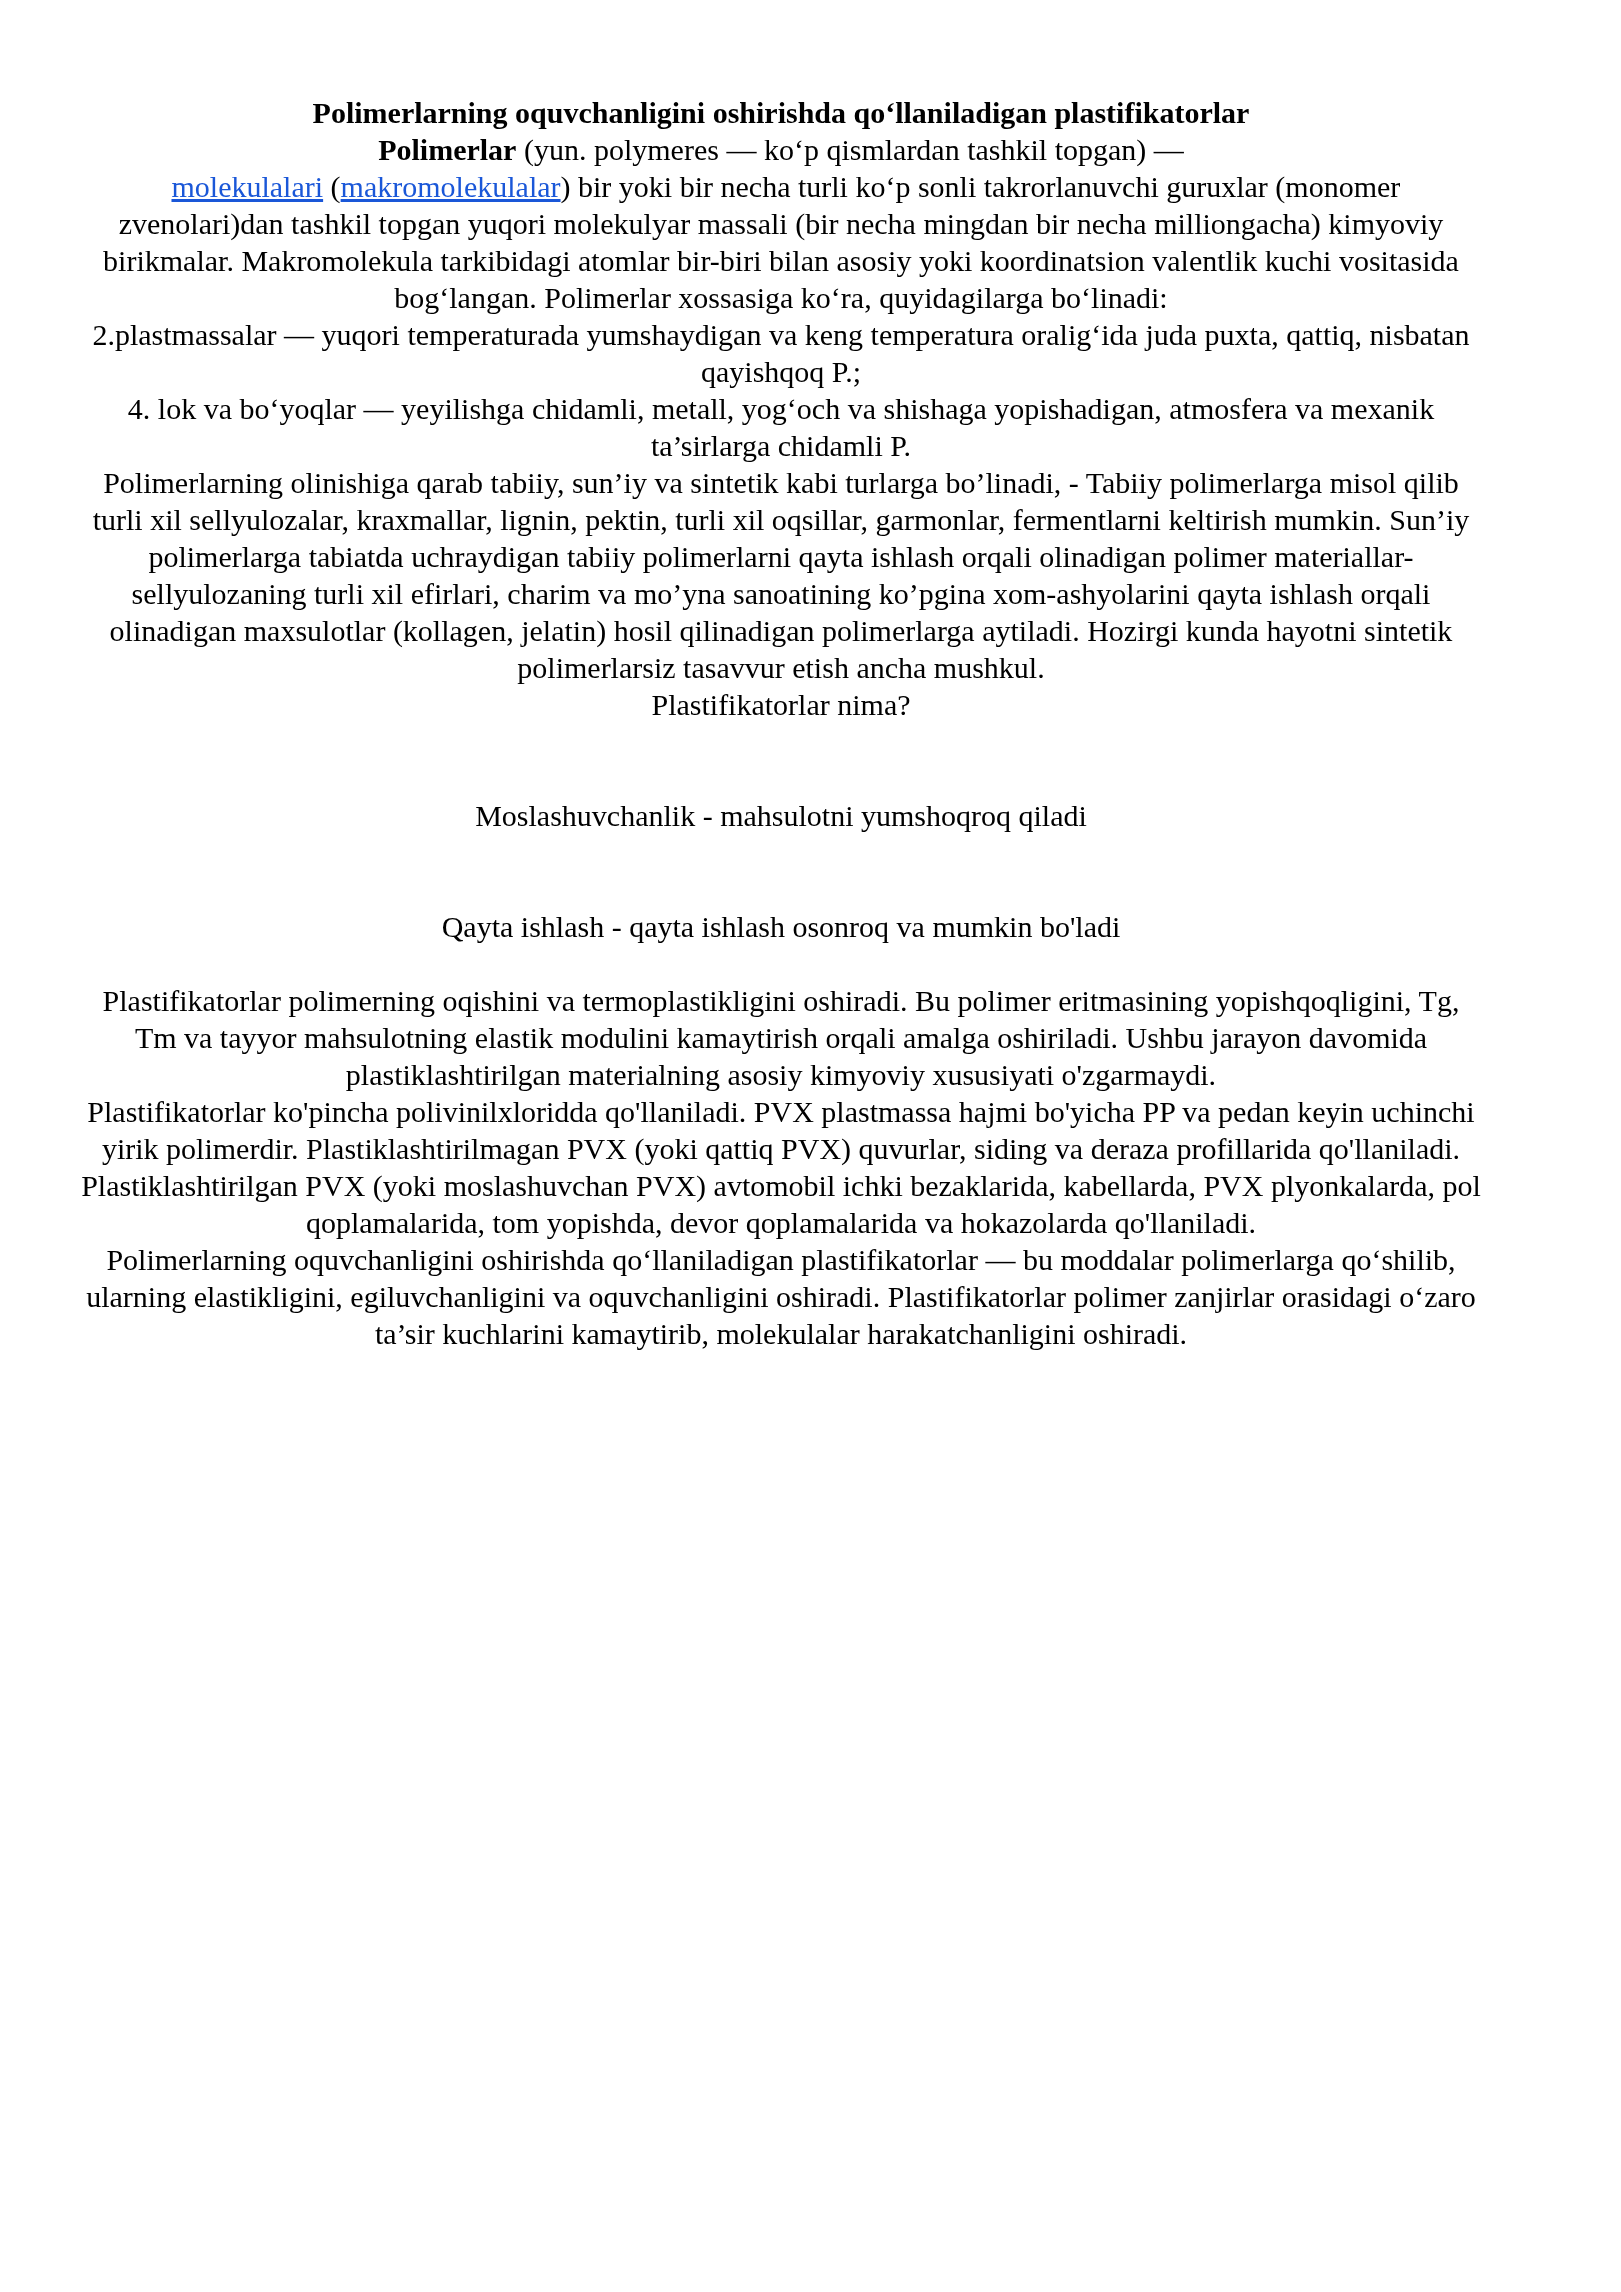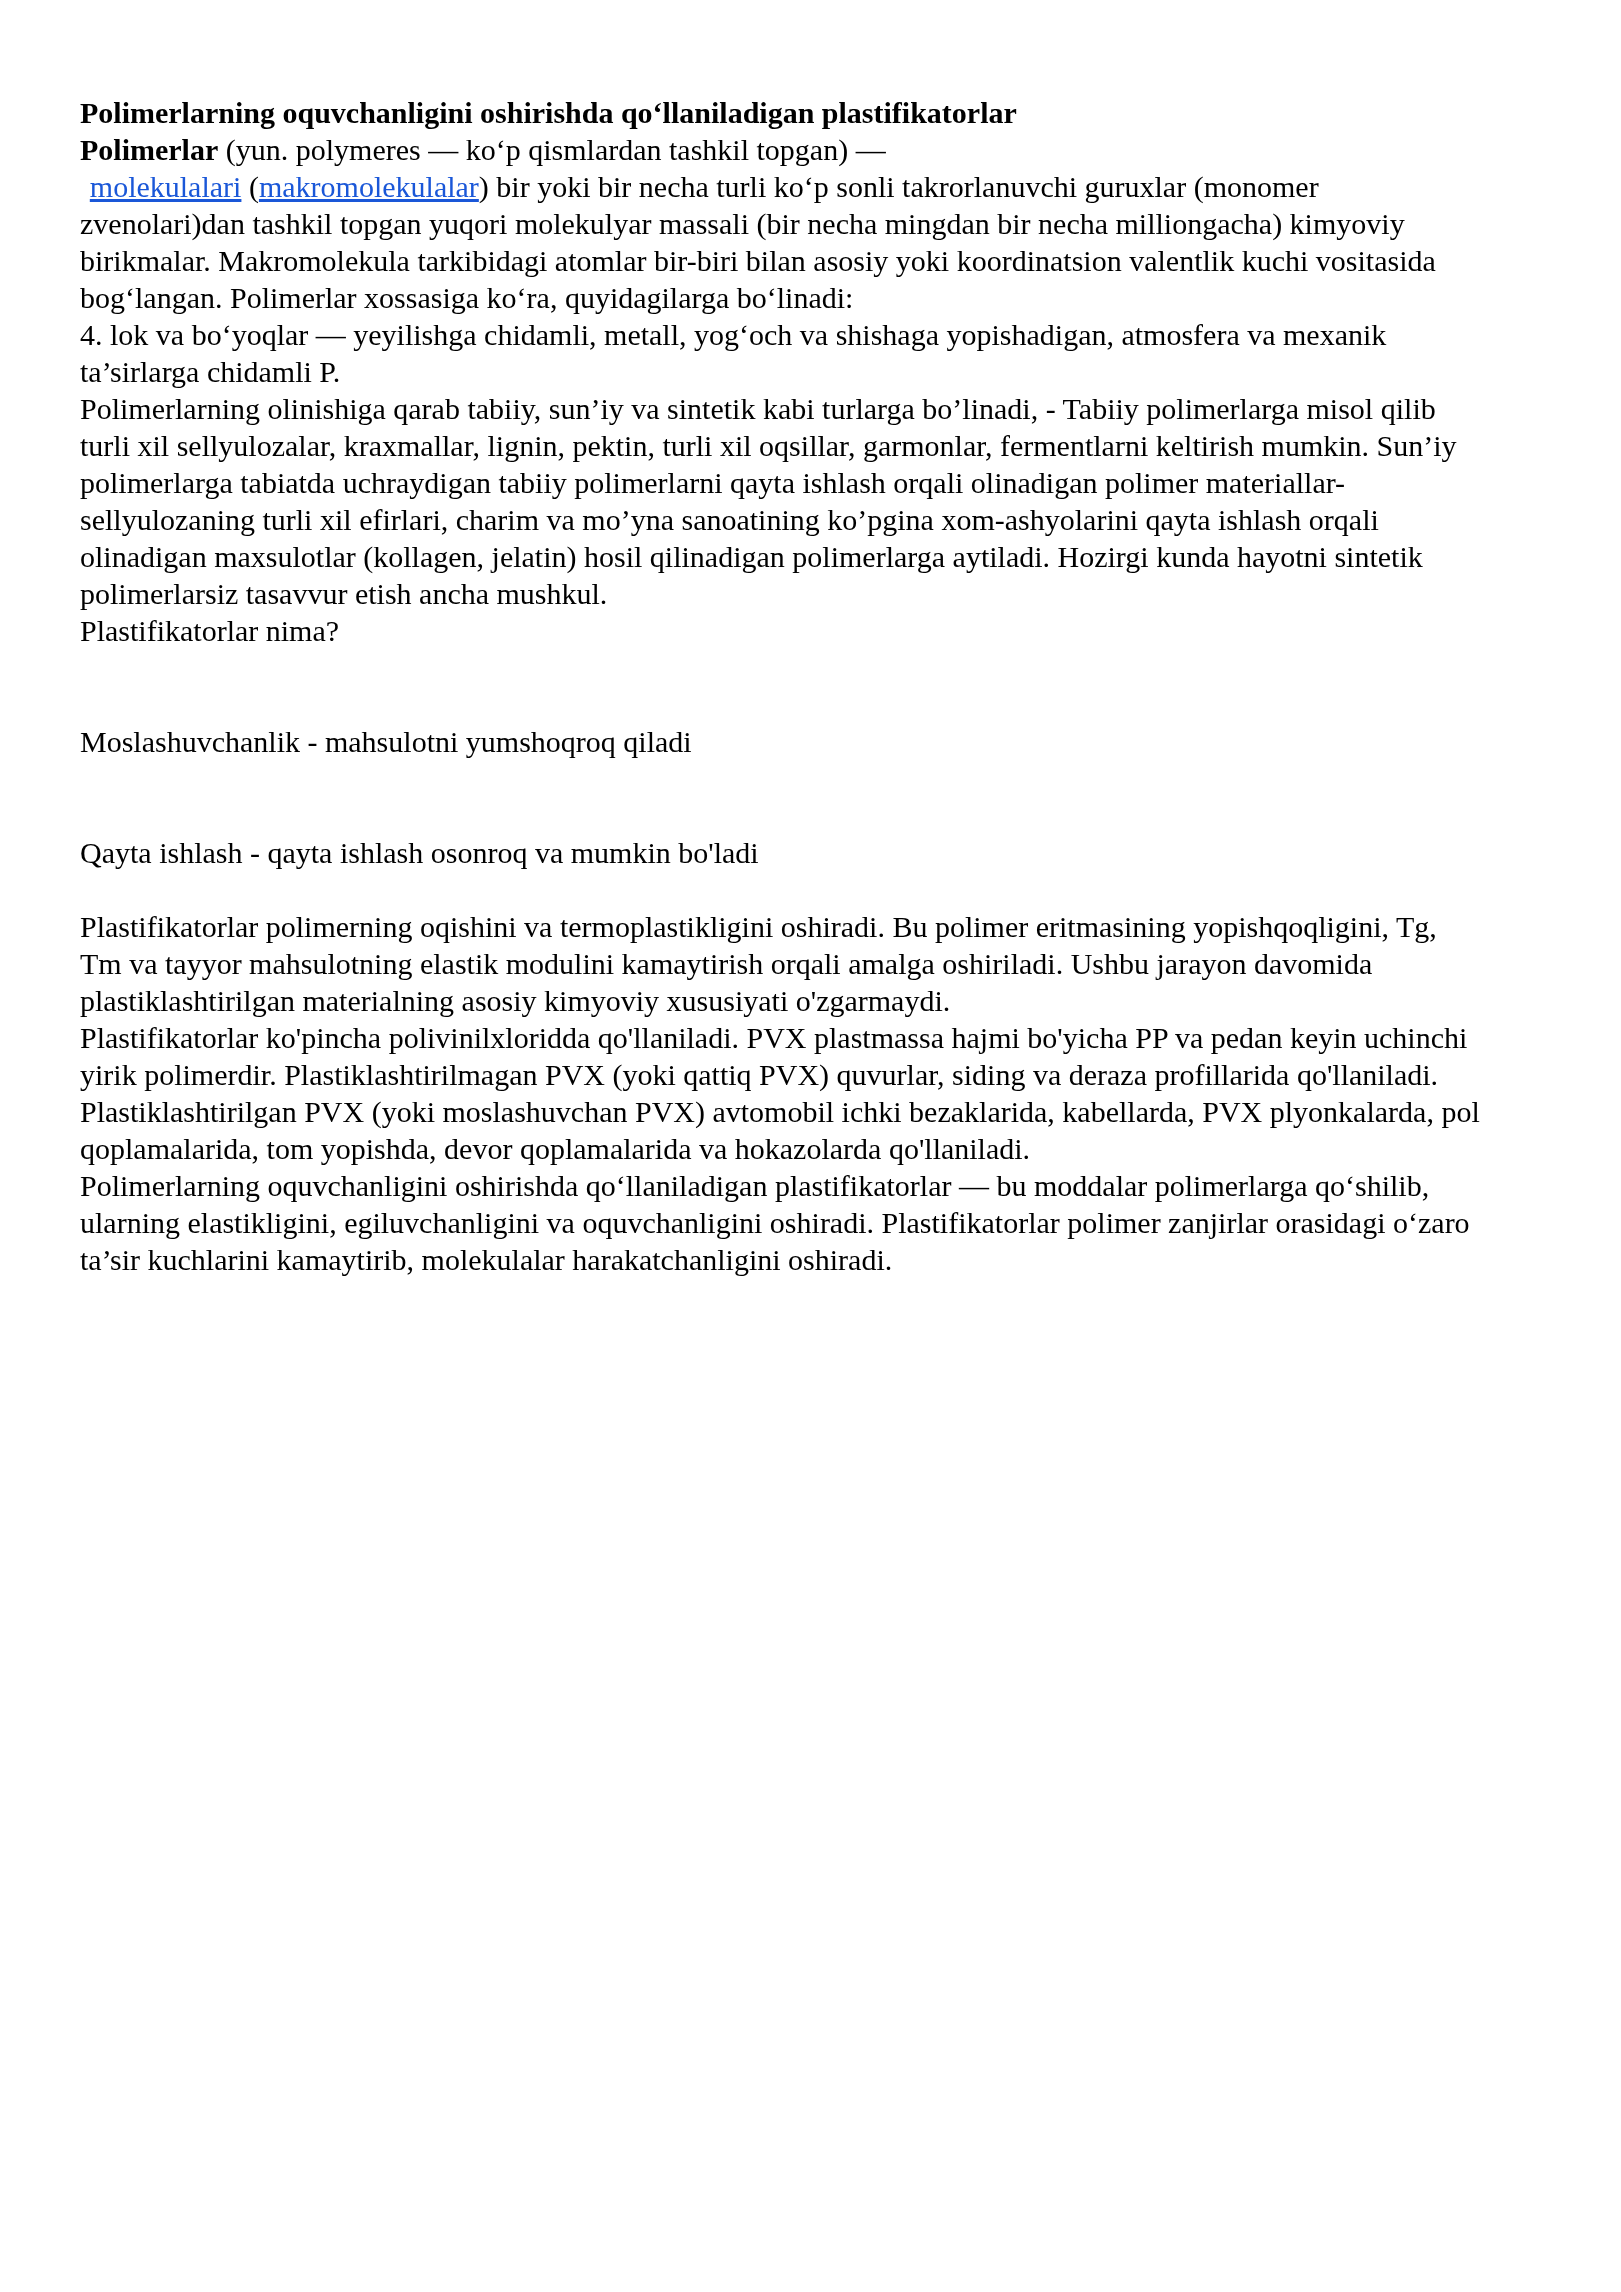--- a/index.html
+++ b/index.html
@@ -24,20 +24,21 @@
   }
   .doc-body {
     width: 1402px;
     font-size: 30px;
     line-height: 37px;
     text-align: left;
   }
   .para {
     margin: 0;
     padding: 0;
+    text-align: center;
   }
   .blank-line {
     height: 37px;
     line-height: 37px;
     font-size: 30px;
   }
   .bold {
     font-weight: bold;
   }
   .doc-link {
@@ -57,20 +58,21 @@
 
     <p class="para">
       <span class="bold">Polimerlarning oquvchanligini oshirishda qo‘llaniladigan plastifikatorlar</span>
     </p>
 
     <p class="para">
       <span class="bold">Polimerlar</span><span> (yun. polymeres — ko‘p qismlardan tashkil topgan) —</span><br>
       <span class="indent-space"></span><a class="doc-link" href="#">molekulalari</a><span> (</span><a class="doc-link" href="#">makromolekulalar</a><span>) bir yoki bir necha turli ko‘p sonli takrorlanuvchi guruxlar (monomer zvenolari)dan tashkil topgan yuqori molekulyar massali (bir necha mingdan bir necha milliongacha) kimyoviy birikmalar. Makromolekula tarkibidagi atomlar bir-biri bilan asosiy yoki koordinatsion valentlik kuchi vositasida bog‘langan. Polimerlar xossasiga ko‘ra, quyidagilarga bo‘linadi:</span>
     </p>
 
+    <p class="para">2.plastmassalar — yuqori temperaturada yumshaydigan va keng temperatura oralig‘ida juda puxta, qattiq, nisbatan qayishqoq P.;</p>
     <p class="para">4. lok va bo‘yoqlar — yeyilishga chidamli, metall, yog‘och va shishaga yopishadigan, atmosfera va mexanik ta’sirlarga chidamli P.</p>
 
     <p class="para">Polimerlarning olinishiga qarab tabiiy, sun’iy va sintetik kabi turlarga bo’linadi, -  Tabiiy polimerlarga misol qilib turli xil sellyulozalar, kraxmallar, lignin, pektin, turli xil oqsillar, garmonlar, fermentlarni keltirish mumkin. Sun’iy polimerlarga tabiatda uchraydigan tabiiy polimerlarni qayta ishlash orqali olinadigan polimer materiallar-sellyulozaning turli xil efirlari, charim va mo’yna sanoatining ko’pgina xom-ashyolarini qayta ishlash orqali olinadigan maxsulotlar (kollagen, jelatin) hosil qilinadigan polimerlarga aytiladi. Hozirgi kunda hayotni sintetik polimerlarsiz tasavvur etish ancha mushkul.</p>
 
     <p class="para">Plastifikatorlar nima?</p>
 
     <div class="blank-line">&nbsp;</div>
 
 
     <div class="blank-line">&nbsp;</div>

